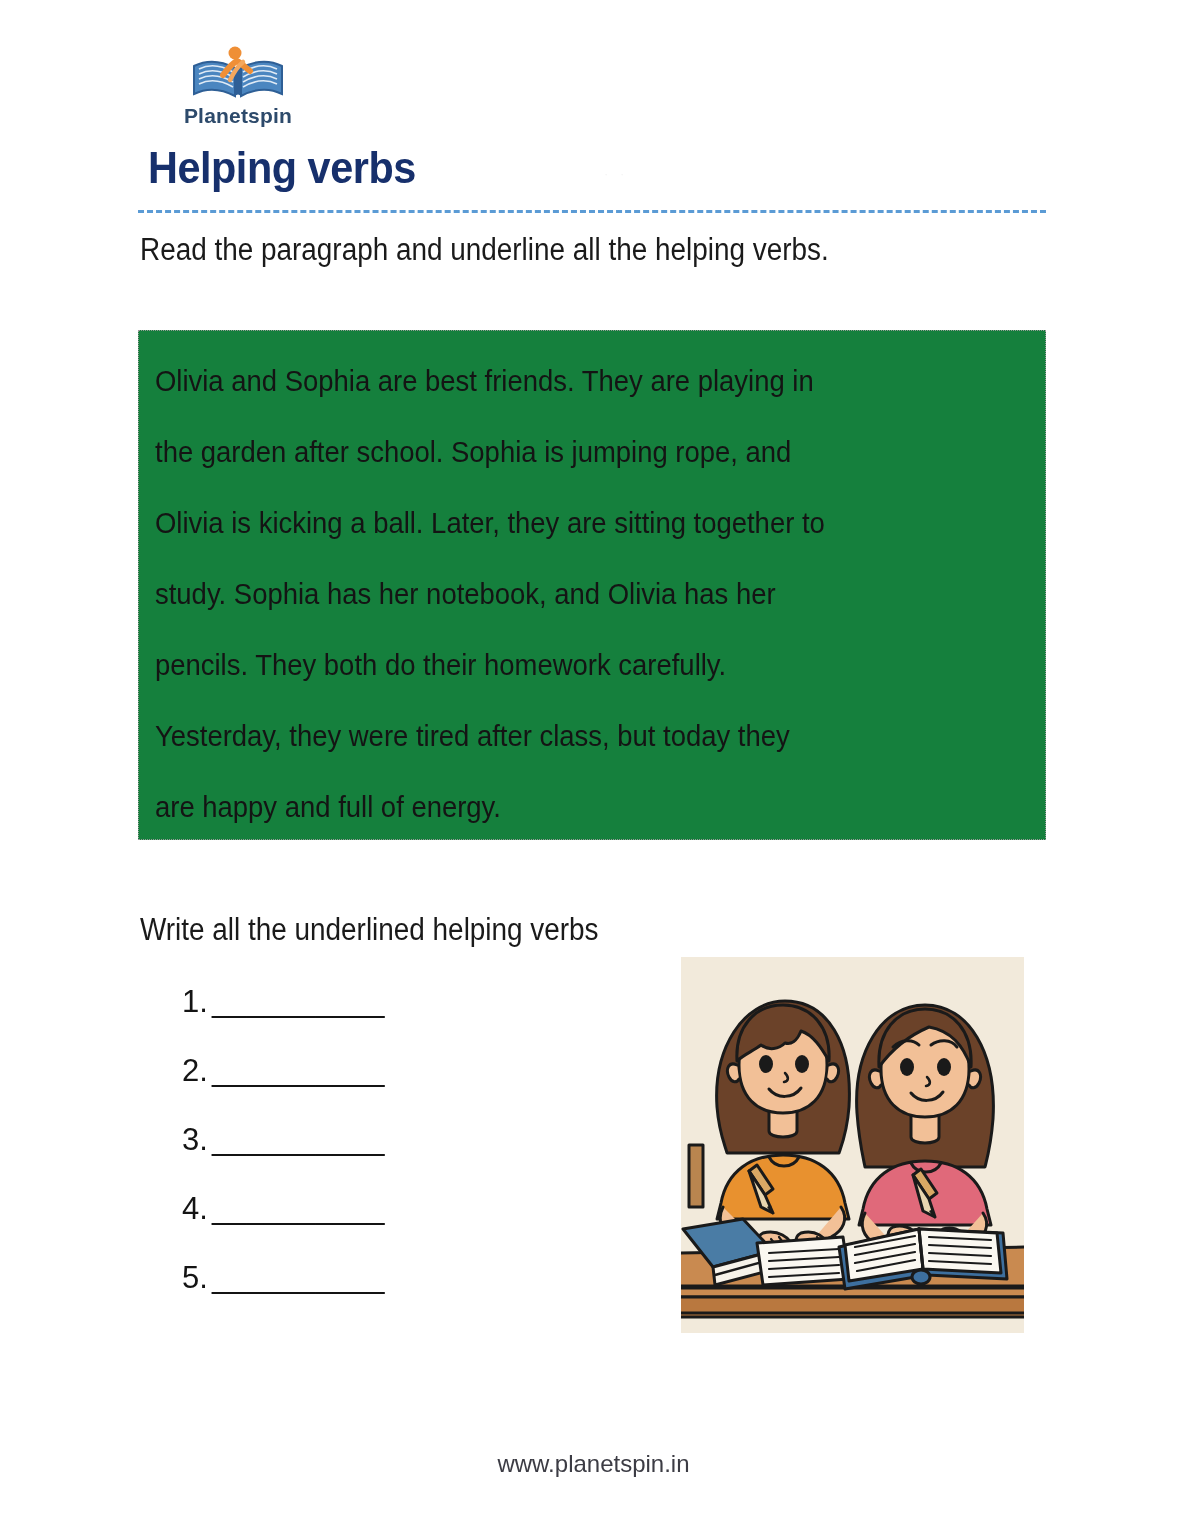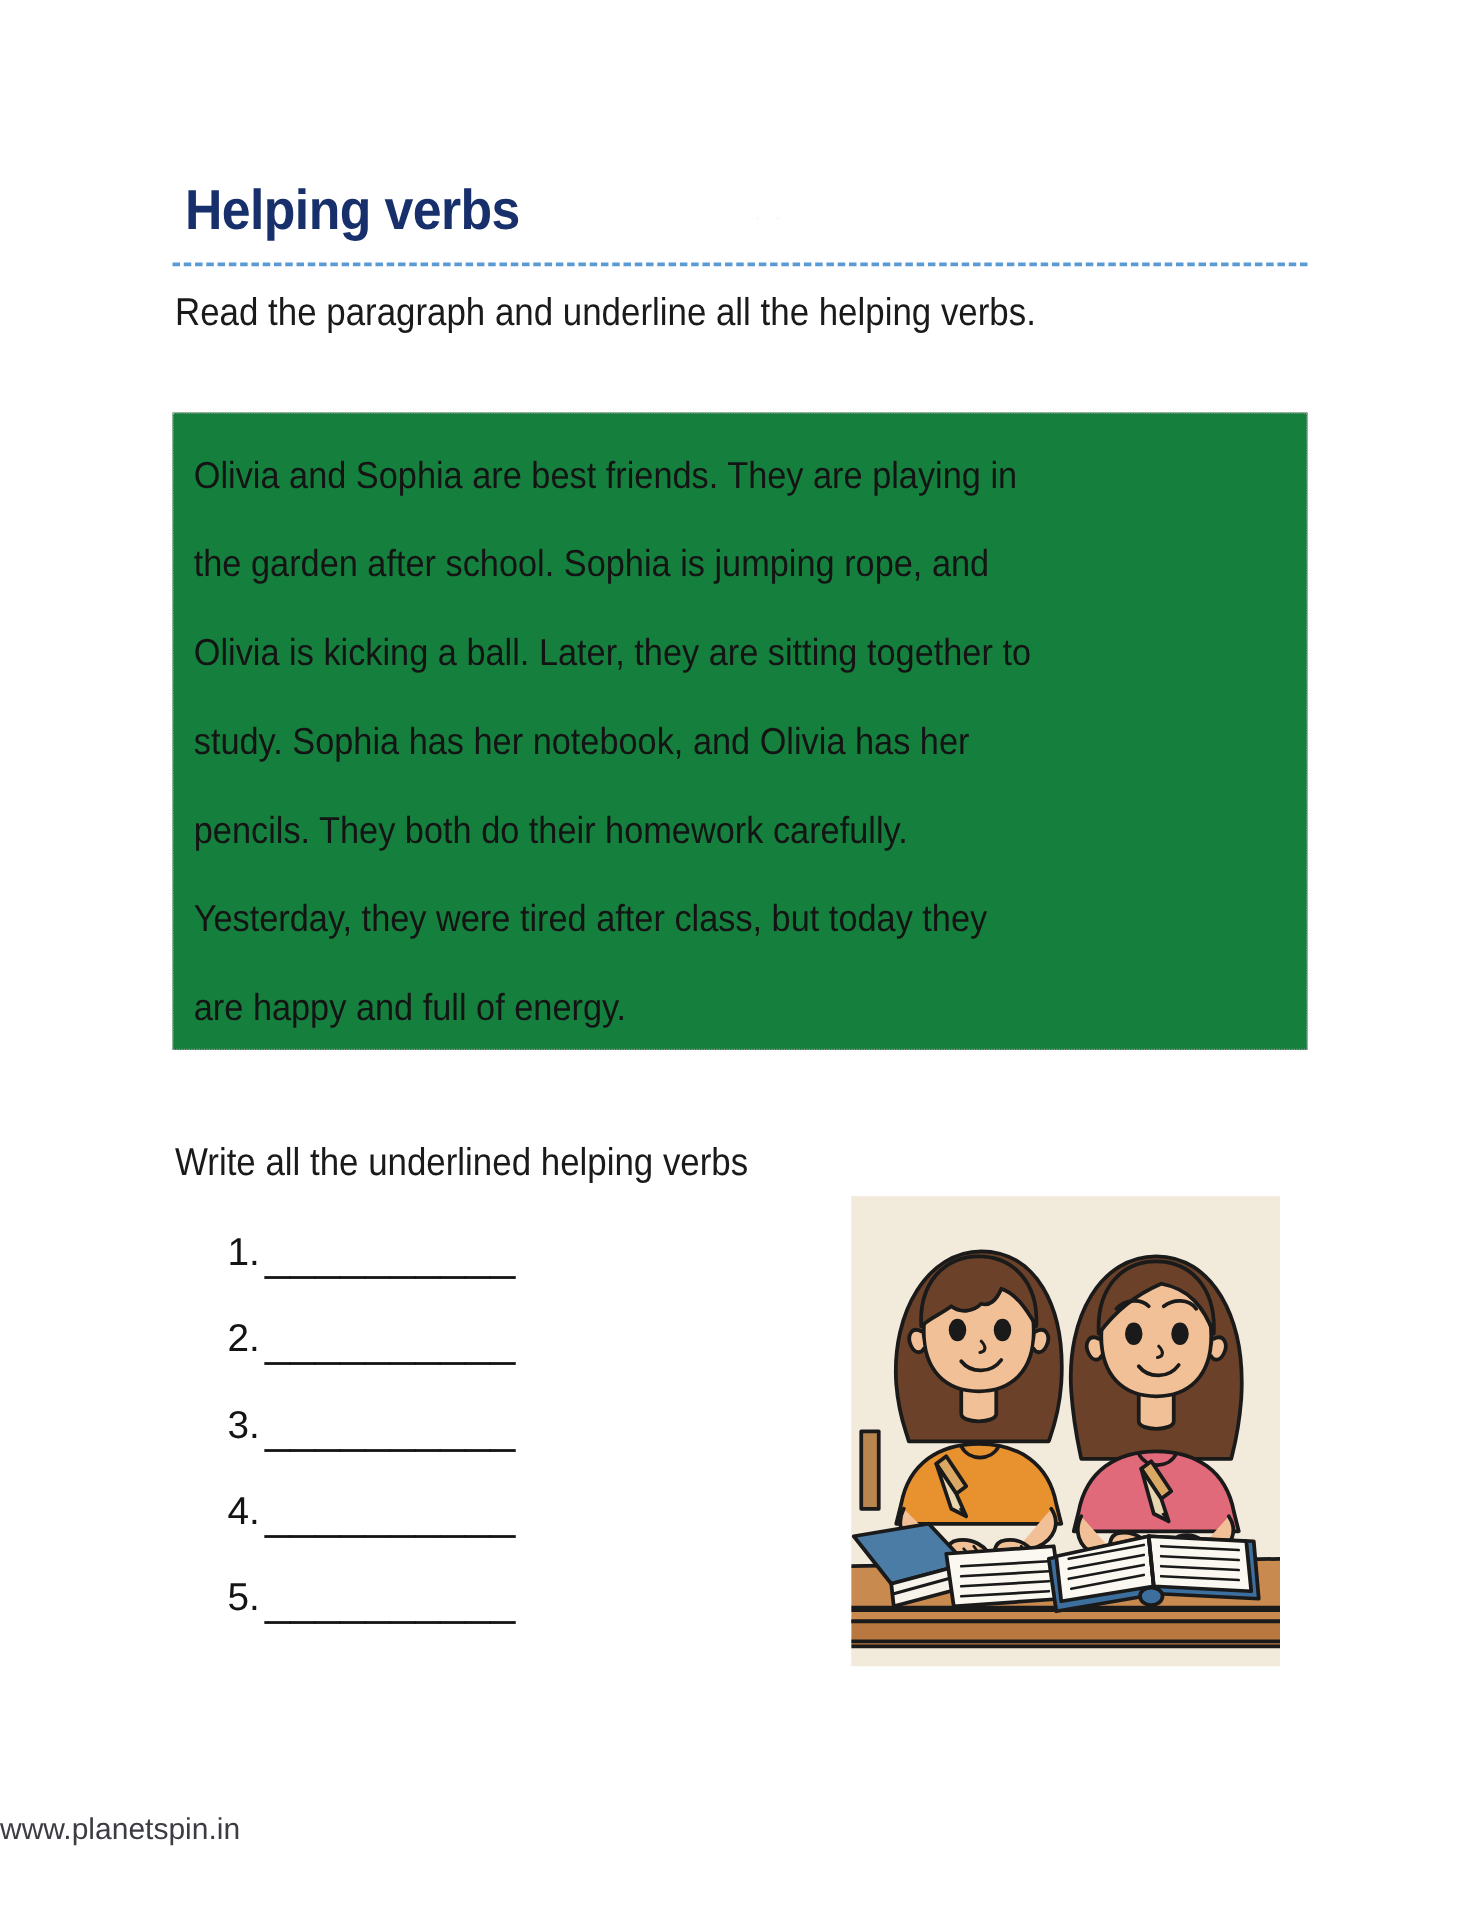--- a/index.html
+++ b/index.html
@@ -135,21 +135,21 @@
     line-height: 1;
   }
   .answer-num {
     display: inline-block;
     min-width: 30px;
   }
   .answer-blank {
     display: inline-block;
     letter-spacing: 0px;
     white-space: nowrap;
-    font-size: 36px;
+    font-size: 31px;
     line-height: 1;
   }
 
   
   .illustration {
     position: absolute;
     left: 681px;
     top: 957px;
     width: 343px;
     height: 376px;
@@ -157,30 +157,54 @@
     overflow: hidden;
   }
   .illustration svg { display: block; }
 
   
   .footer {
     position: absolute;
     left: 0;
     top: 1450px;
     width: 1187px;
+    text-align: center;
     font-family: "Liberation Sans", sans-serif;
     font-size: 24px;
     color: #3c3c44;
   }
 </style>
 </head>
 <body>
 
 <div class="page">
 
+  <div class="brand">
+    <svg class="brand-mark" viewBox="0 0 96 58" aria-hidden="true">
+
+      <path d="M4 22 C16 16 30 16 45 24 L45 52 C30 44 16 44 4 50 Z" fill="#4b86c0" stroke="#2e5f96" stroke-width="2"></path>
+      <path d="M9 25 C19 20 31 21 43 28" fill="none" stroke="#dfeaf5" stroke-width="1.6"></path>
+      <path d="M9 30 C19 25 31 26 43 33" fill="none" stroke="#dfeaf5" stroke-width="1.6"></path>
+      <path d="M9 35 C19 30 31 31 43 38" fill="none" stroke="#dfeaf5" stroke-width="1.6"></path>
+      <path d="M9 40 C19 35 31 36 43 43" fill="none" stroke="#dfeaf5" stroke-width="1.6"></path>
+
+      <path d="M92 22 C80 16 66 16 51 24 L51 52 C66 44 80 44 92 50 Z" fill="#4b86c0" stroke="#2e5f96" stroke-width="2"></path>
+      <path d="M87 25 C77 20 65 21 53 28" fill="none" stroke="#dfeaf5" stroke-width="1.6"></path>
+      <path d="M87 30 C77 25 65 26 53 33" fill="none" stroke="#dfeaf5" stroke-width="1.6"></path>
+      <path d="M87 35 C77 30 65 31 53 38" fill="none" stroke="#dfeaf5" stroke-width="1.6"></path>
+      <path d="M87 40 C77 35 65 36 53 43" fill="none" stroke="#dfeaf5" stroke-width="1.6"></path>
+
+      <path d="M45 24 C47 22 49 22 51 24 L51 52 C49 50 47 50 45 52 Z" fill="#2e5f96"></path>
+
+      <circle cx="45" cy="9" r="6.5" fill="#ef8f36"></circle>
+      <path d="M33 31 C39 23 43 19 47 17 C51 19 55 23 60 27" fill="none" stroke="#ef8f36" stroke-width="6" stroke-linecap="round"></path>
+      <path d="M40 36 C44 28 48 22 53 18" fill="none" stroke="#f4a85e" stroke-width="4.5" stroke-linecap="round"></path>
+    </svg>
+    <div class="brand-word">Planetspin</div>
+  </div>
 
   <div class="title">Helping verbs</div>
   <div class="title-ghost">· ·</div>
   <div class="divider"></div>
 
   <div class="instruction" id="instruction-1">Read the paragraph and underline all the helping verbs.</div>
 
   <div class="para-box">
     <div class="para-text">
       <p>Olivia and Sophia are best friends. They are playing in</p>

